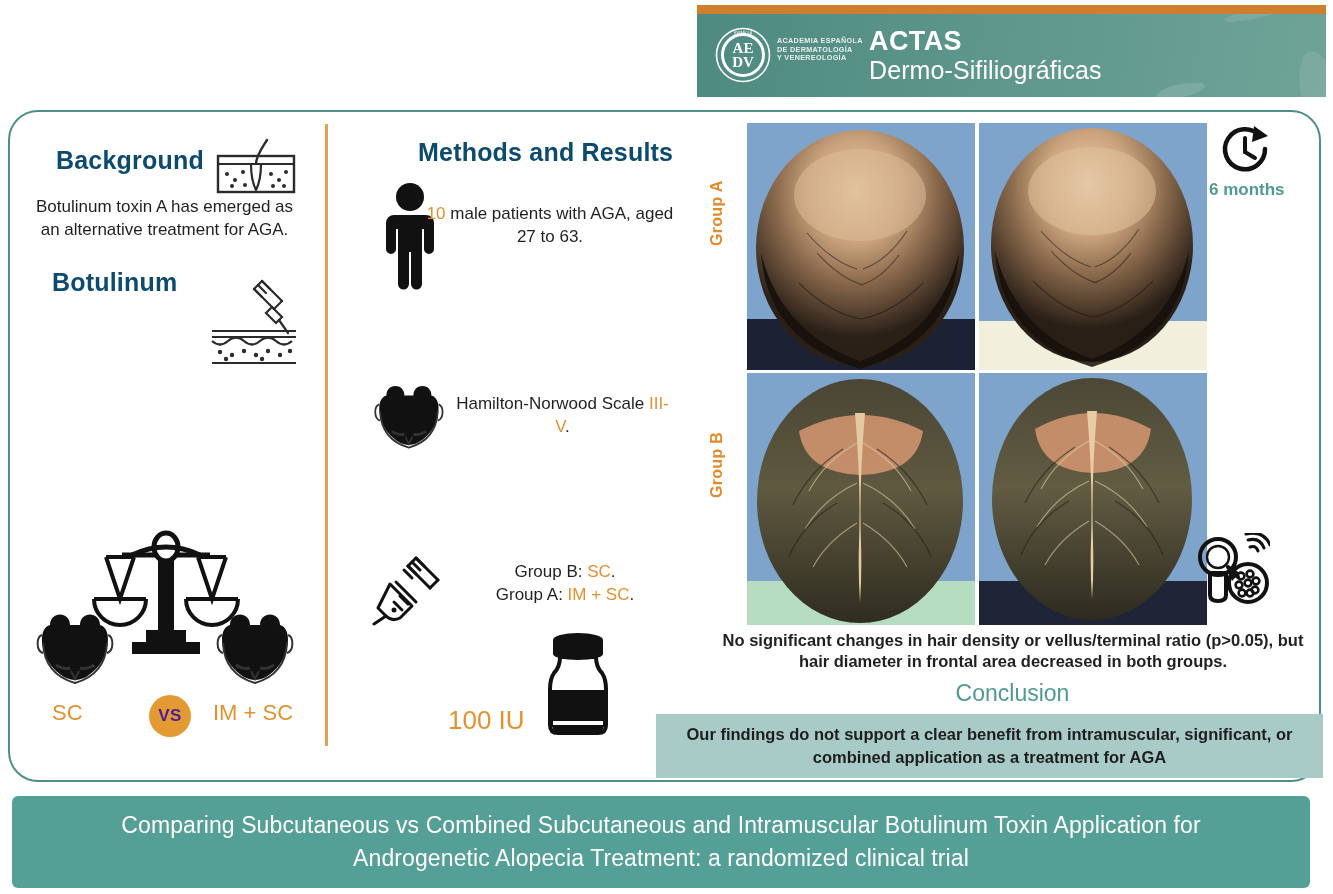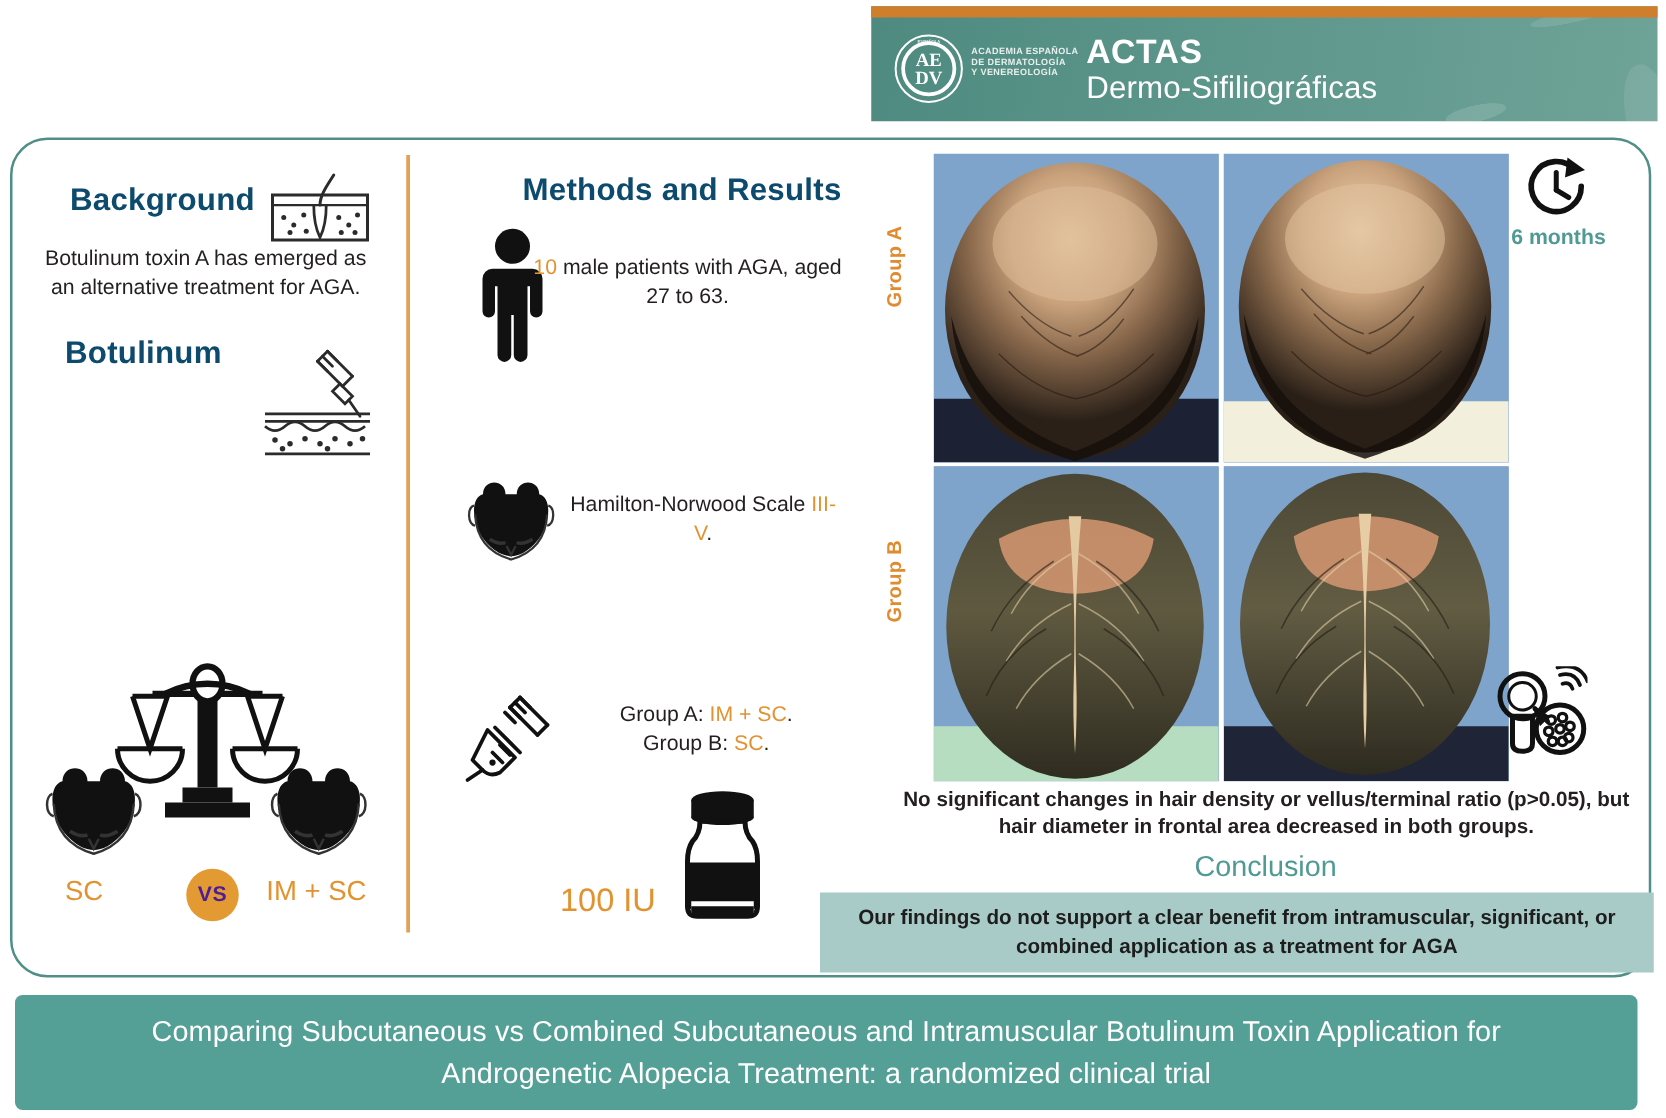--- a/index.html
+++ b/index.html
@@ -310,22 +310,22 @@
         <path d="M42 10 L50 18 M46 6 L54 14 M38 14 L46 22 M34 18 L42 26"></path>
         <path d="M20 32 L42 54 L30 66 Q22 70 16 64 L8 56 Z"></path>
         <path d="M16 64 L4 72"></path>
         <path d="M26 30 L46 50"></path>
         <path d="M30 44 L38 52 M24 50 L32 58"></path>
       </g>
       <circle cx="24" cy="58" r="2.5" fill="#111"></circle>
     </svg>
   </div>
   <div class="body-txt mr-row3">
+    <div><span>Group B: </span><span class="orange">SC</span><span>.</span></div>
     <div><span>Group A: </span><span class="orange">IM + SC</span><span>.</span></div>
-    <div><span>Group B: </span><span class="orange">SC</span><span>.</span></div>
   </div>
 
   <div class="vial-icon">
     <svg width="76" height="108" viewBox="0 0 76 108">
       <ellipse cx="38" cy="10" rx="25" ry="7" fill="#111"></ellipse>
       <rect x="13" y="10" width="50" height="14" fill="#111"></rect>
       <ellipse cx="38" cy="24" rx="25" ry="6" fill="#111"></ellipse>
       <path d="M20 27 q0 10 -6 16 q-4 6 -4 16 v36 q0 8 8 8 h40 q8 0 8 -8 v-36 q0 -10 -4 -16 q-6 -6 -6 -16 z" fill="none" stroke="#111" stroke-width="4"></path>
       <path d="M11 60 h54 v33 q0 6 -6 6 h-42 q-6 0 -6 -6 z" fill="#111"></path>
       <rect x="13" y="91" width="50" height="9" fill="#fff"></rect>

